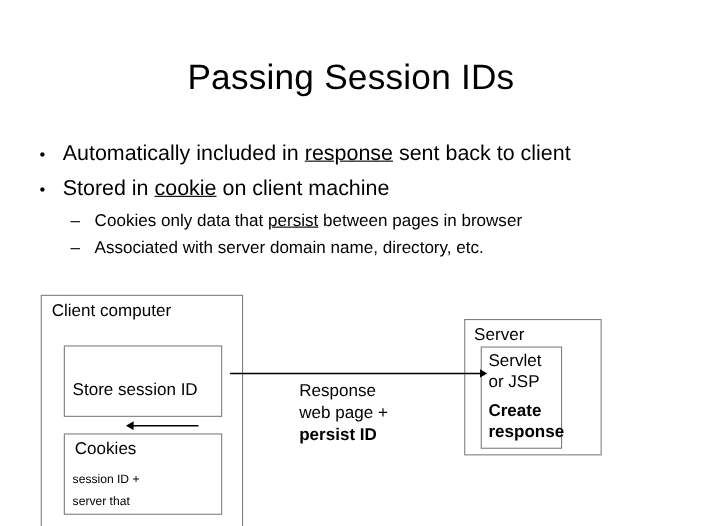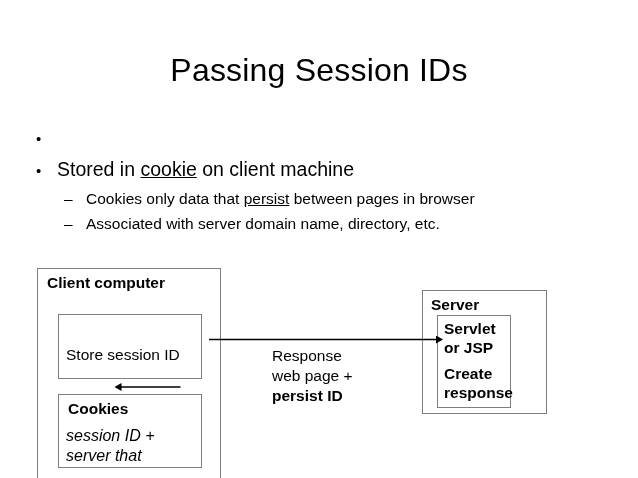--- a/index.html
+++ b/index.html
@@ -82,21 +82,21 @@
     background: transparent;
   }
   .box-outer {
     border: 1px solid #7f7f7f;
   }
   .box-inner {
     border: 1px solid #7f7f7f;
   }
   .box-title {
     position: absolute;
-    font-weight: bold;
+    font-weight: normal;
     white-space: nowrap;
   }
   .box-body {
     position: absolute;
     white-space: nowrap;
   }
 
   
   #box-client {
     left: 37px;  top: 256px;  width: 184px; height: 212px;
@@ -107,21 +107,21 @@
   #box-browser {
     left: 58px; top: 302px; width: 144px; height: 65px;
   }
   #label-browser { left: 66px; top: 307px; font-size: 15.5px; line-height: 20px; }
   #text-browser  { left: 66px; top: 333px; font-size: 15.5px; line-height: 20px; font-weight: 400; }
 
   #box-cookies {
     left: 58px; top: 382px; width: 144px; height: 74px;
   }
   #label-cookies { left: 68px; top: 387px; font-size: 15.5px; line-height: 20px; }
-  #text-cookies  { left: 66px; top: 414px; font-size: 16px; line-height: 20px; font-weight: 400; font-style: italic; }
+  #text-cookies  { left: 66px; top: 414px; font-size: 11px; line-height: 20px; font-weight: 400; }
 
   
   #box-server {
     left: 422px; top: 278px; width: 125px; height: 124px;
   }
   #label-server { left: 431px; top: 283px; font-size: 15.5px; line-height: 20px; }
   #box-servlet {
     left: 437px; top: 303px; width: 74px; height: 93px;
   }
   #label-servlet { left: 444px; top: 307px; font-size: 15.5px; line-height: 19px; }
@@ -147,20 +147,21 @@
 </head>
 <body>
 
 <div id="slide">
 
   <div id="slide-title">Passing Session IDs</div>
 
   <div id="bullets">
       <div class="bullet-row level-1">
         <span class="marker">•</span>
+        <span class="bullet-text"><span>Automatically included in </span><u>response</u><span> sent back to client</span></span>
       </div>
       <div class="bullet-row level-1">
         <span class="marker">•</span>
         <span class="bullet-text"><span>Stored in </span><u>cookie</u><span> on client machine</span></span>
       </div>
       <div class="bullet-row level-2">
         <span class="marker">–</span>
         <span class="bullet-text"><span>Cookies only data that </span><u>persist</u><span> between pages in browser</span></span>
       </div>
       <div class="bullet-row level-2">

